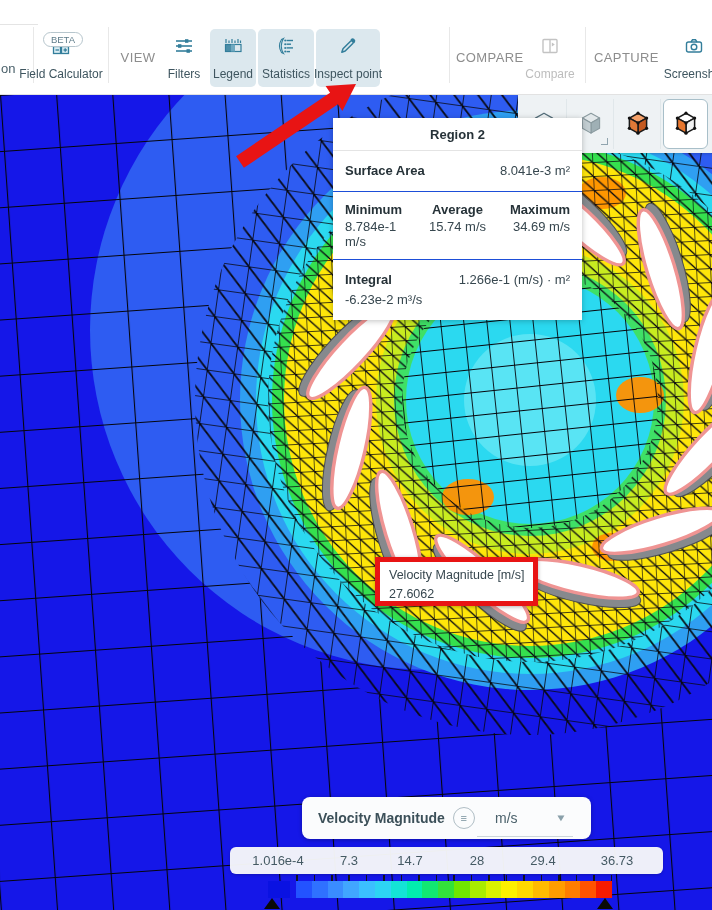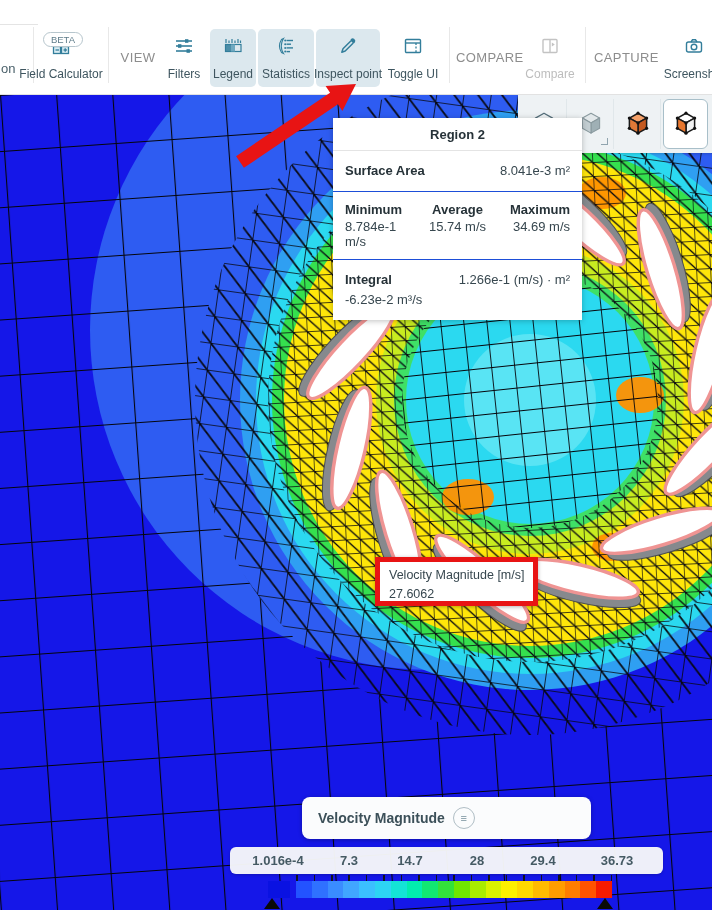--- a/index.html
+++ b/index.html
@@ -65,21 +65,21 @@
     margin-left:8px; display:flex; align-items:center; justify-content:center;
     font-size:11px; color:#78909c; cursor:pointer; flex:0 0 auto; }
   .lp-unit { margin-left:auto; width:96px; height:38px; display:flex; align-items:center;
     justify-content:space-between; padding:0 6px 0 18px; border-bottom:1px solid #ccd6db;
     cursor:pointer; }
   .lp-unit-text { font-size:14px; color:#4b616b; }
   .lp-chevron { font-size:12px; color:#8aa0aa; transform:scaleY(.8); }
 
   .tick-bar { position:absolute; left:230px; top:847px; width:433px; height:27px;
     background:rgba(248,249,250,.96); border-radius:6px; z-index:8;
-    box-shadow:0 1px 3px rgba(0,0,0,.2);font-weight:bold; }
+    box-shadow:0 1px 3px rgba(0,0,0,.2); }
   .tick-bar span { position:absolute; top:6px; transform:translateX(-50%);
     font-size:13px; color:#455a64; white-space:nowrap; }
   .ticks-strip { position:absolute; left:296px; top:875px; width:316px; height:6px; z-index:7;
     background:repeating-linear-gradient(90deg,#14141c 0 1.5px,transparent 1.5px 17.5px); }
   .colorbar { position:absolute; left:268px; top:881px; width:344px; height:17px;
     display:flex; z-index:7; }
   .cb-first { width:22px; height:17px; margin-right:6px; flex:0 0 auto; }
   .cb-main { display:flex; flex:1; }
   .cb-main div { flex:1; }
   .cb-tri { position:absolute; top:898px; width:0; height:0; z-index:8; cursor:ew-resize;
@@ -245,28 +245,20 @@
     </div>
 
     <div class="tb-btn hl" style="left:316px; width:64px">
       <svg class="icon20" viewBox="0 0 20 20">
         <path d="M12.8 3.2 a2.6 2.6 0 0 1 4 3.3 l-1.2 1.2 -3.3 -3.3 Z" fill="#337e9b"></path>
         <path d="M12.8 5 L5 12.8 l-1.2 3.4 3.4 -1.2 L15 7.2" fill="none" stroke="#337e9b" stroke-width="1.5" stroke-linejoin="round"></path>
       </svg>
       <span>Inspect point</span>
     </div>
 
-    <div class="tb-btn" style="left:384px; width:58px">
-      <svg class="icon20" viewBox="0 0 20 20">
-        <rect x="2.5" y="3.5" width="15" height="13" rx="1" fill="none" stroke="#337e9b" stroke-width="1.4"></rect>
-        <line x1="2.5" y1="7" x2="17.5" y2="7" stroke="#337e9b" stroke-width="1.4"></line>
-        <line x1="13" y1="7" x2="13" y2="16.5" stroke="#337e9b" stroke-width="1.3" stroke-dasharray="2 1.6"></line>
-      </svg>
-      <span>Toggle UI</span>
-    </div>
 
     <div class="tb-divider" style="left:449px"></div>
     <div class="tb-section" style="left:456px; width:64px">COMPARE</div>
 
     <div class="tb-btn disabled" style="left:522px; width:56px">
       <svg class="icon20" viewBox="0 0 20 20">
         <rect x="3" y="3.5" width="14" height="13" rx="1" fill="none" stroke="#c3c3c3" stroke-width="1.4"></rect>
         <line x1="10" y1="3.5" x2="10" y2="16.5" stroke="#c3c3c3" stroke-width="1.4"></line>
         <path d="M11.8 6.5 l3 2 -3 2 Z" fill="#c3c3c3"></path>
       </svg>
@@ -375,20 +367,24 @@
   </div>
 
   <div class="probe-tip">
     <div>Velocity Magnitude [m/s]</div>
     <div>27.6062</div>
   </div>
 
   <div class="legend-pill">
     <span class="lp-label">Velocity Magnitude</span>
     <span class="lp-menu">≡</span>
+    <span class="lp-unit">
+      <span class="lp-unit-text">m/s</span>
+      <span class="lp-chevron">▼</span>
+    </span>
   </div>
 
   <div class="tick-bar">
       <span style="left: 48px;">1.016e-4</span>
       <span style="left: 119px;">7.3</span>
       <span style="left: 180px;">14.7</span>
       <span style="left: 247px;">28</span>
       <span style="left: 313px;">29.4</span>
       <span style="left: 387px;">36.73</span>
     </div>

